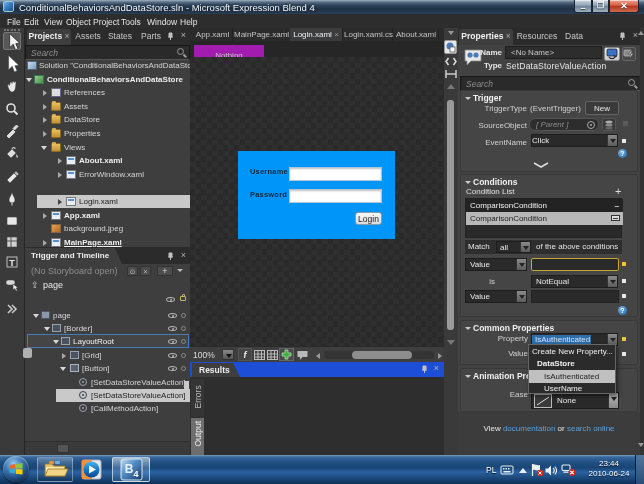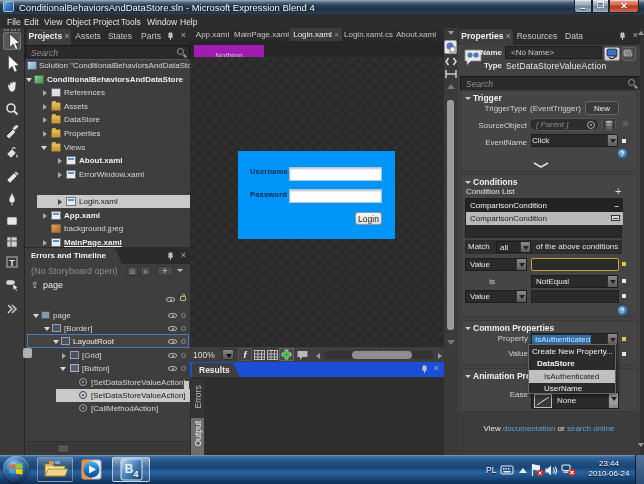--- a/index.html
+++ b/index.html
@@ -281,21 +281,21 @@
         <span class="ficon" style="left:26px; background:linear-gradient(135deg,#e8a050,#b06a20); border:1px solid #864;"></span>
         <span style="position:absolute; left:39px;">background.jpeg</span>
       </div>
     <div class="trow" style="top:190.8px;">
         <i class="arr r" style="left:18px;"></i>
         <span class="ficon xamlico" style="left:26px;"></span>
         <b style="position:absolute; left:39px; text-decoration:underline;">MainPage.xaml</b>
       </div>
   </div>
   <div id="ot-head">
-      <div id="ot-tab">Errors and Timeline</div>
+      <div id="ot-tab">Trigger and Timeline</div>
     <svg style="position:absolute; right:16px; top:5px;" width="8" height="9">
         <path d="M3 1 h3 v4 h-3 Z M2 5 h5 M4.5 5 v3" stroke="#c0c0c0" stroke-width="1" fill="#c0c0c0"></path>
       </svg>
     <span style="position:absolute; right:4px; top:3px; color:#b0b0b0; font-size:9px;">×</span>
   </div>
   <div style="position:absolute; left:0; top:236px; width:165px; height:191px; background:#3e3e3e;">
     <div style="position:absolute; left:0; top:0; width:165px; height:14px; color:#8e8e8e; font-size:9px; line-height:14px;">
         <span style="position:absolute; left:6px;">(No Storyboard open)</span>
       <span style="position:absolute; left:102px; top:2px; width:11px; height:10px; background:#4c4c4c; border:1px solid #333; color:#bbb; font-size:7px; text-align:center; line-height:9px;">⊙</span>
       <span style="position:absolute; left:115px; top:2px; width:11px; height:10px; background:#4c4c4c; border:1px solid #333; color:#bbb; font-size:7px; text-align:center; line-height:9px;">×</span>

